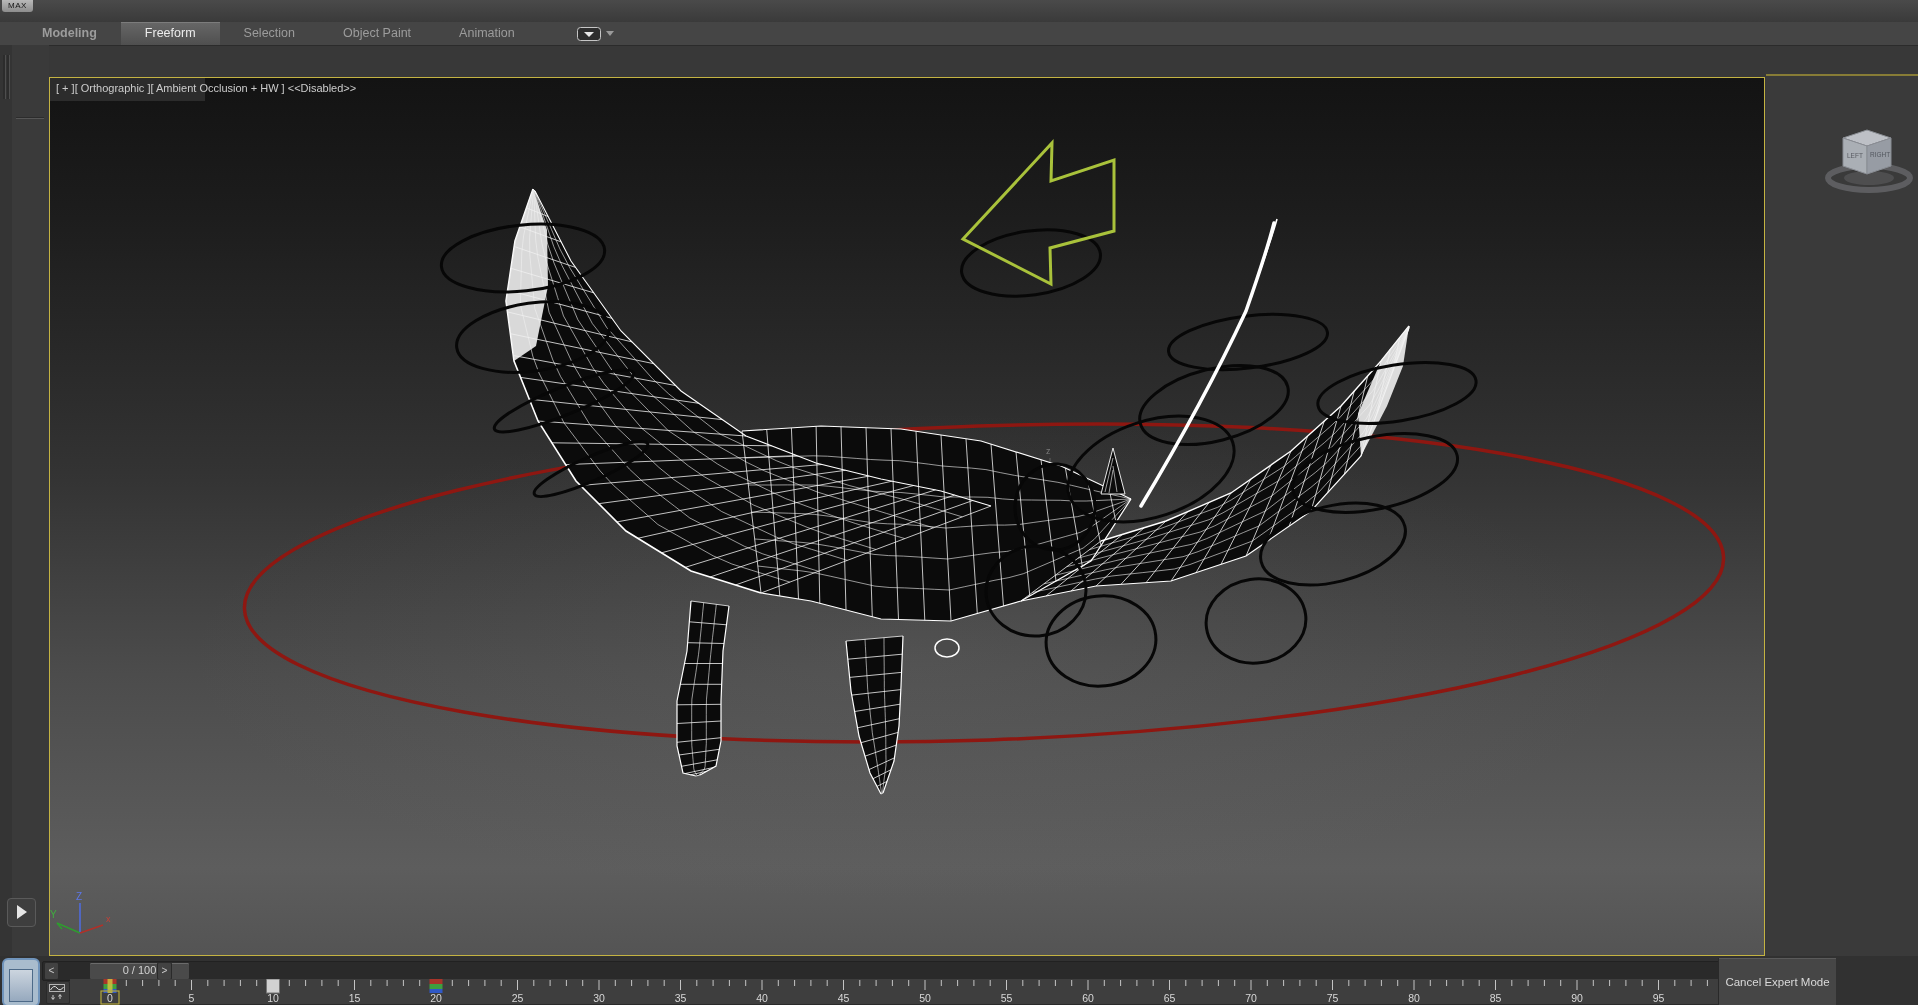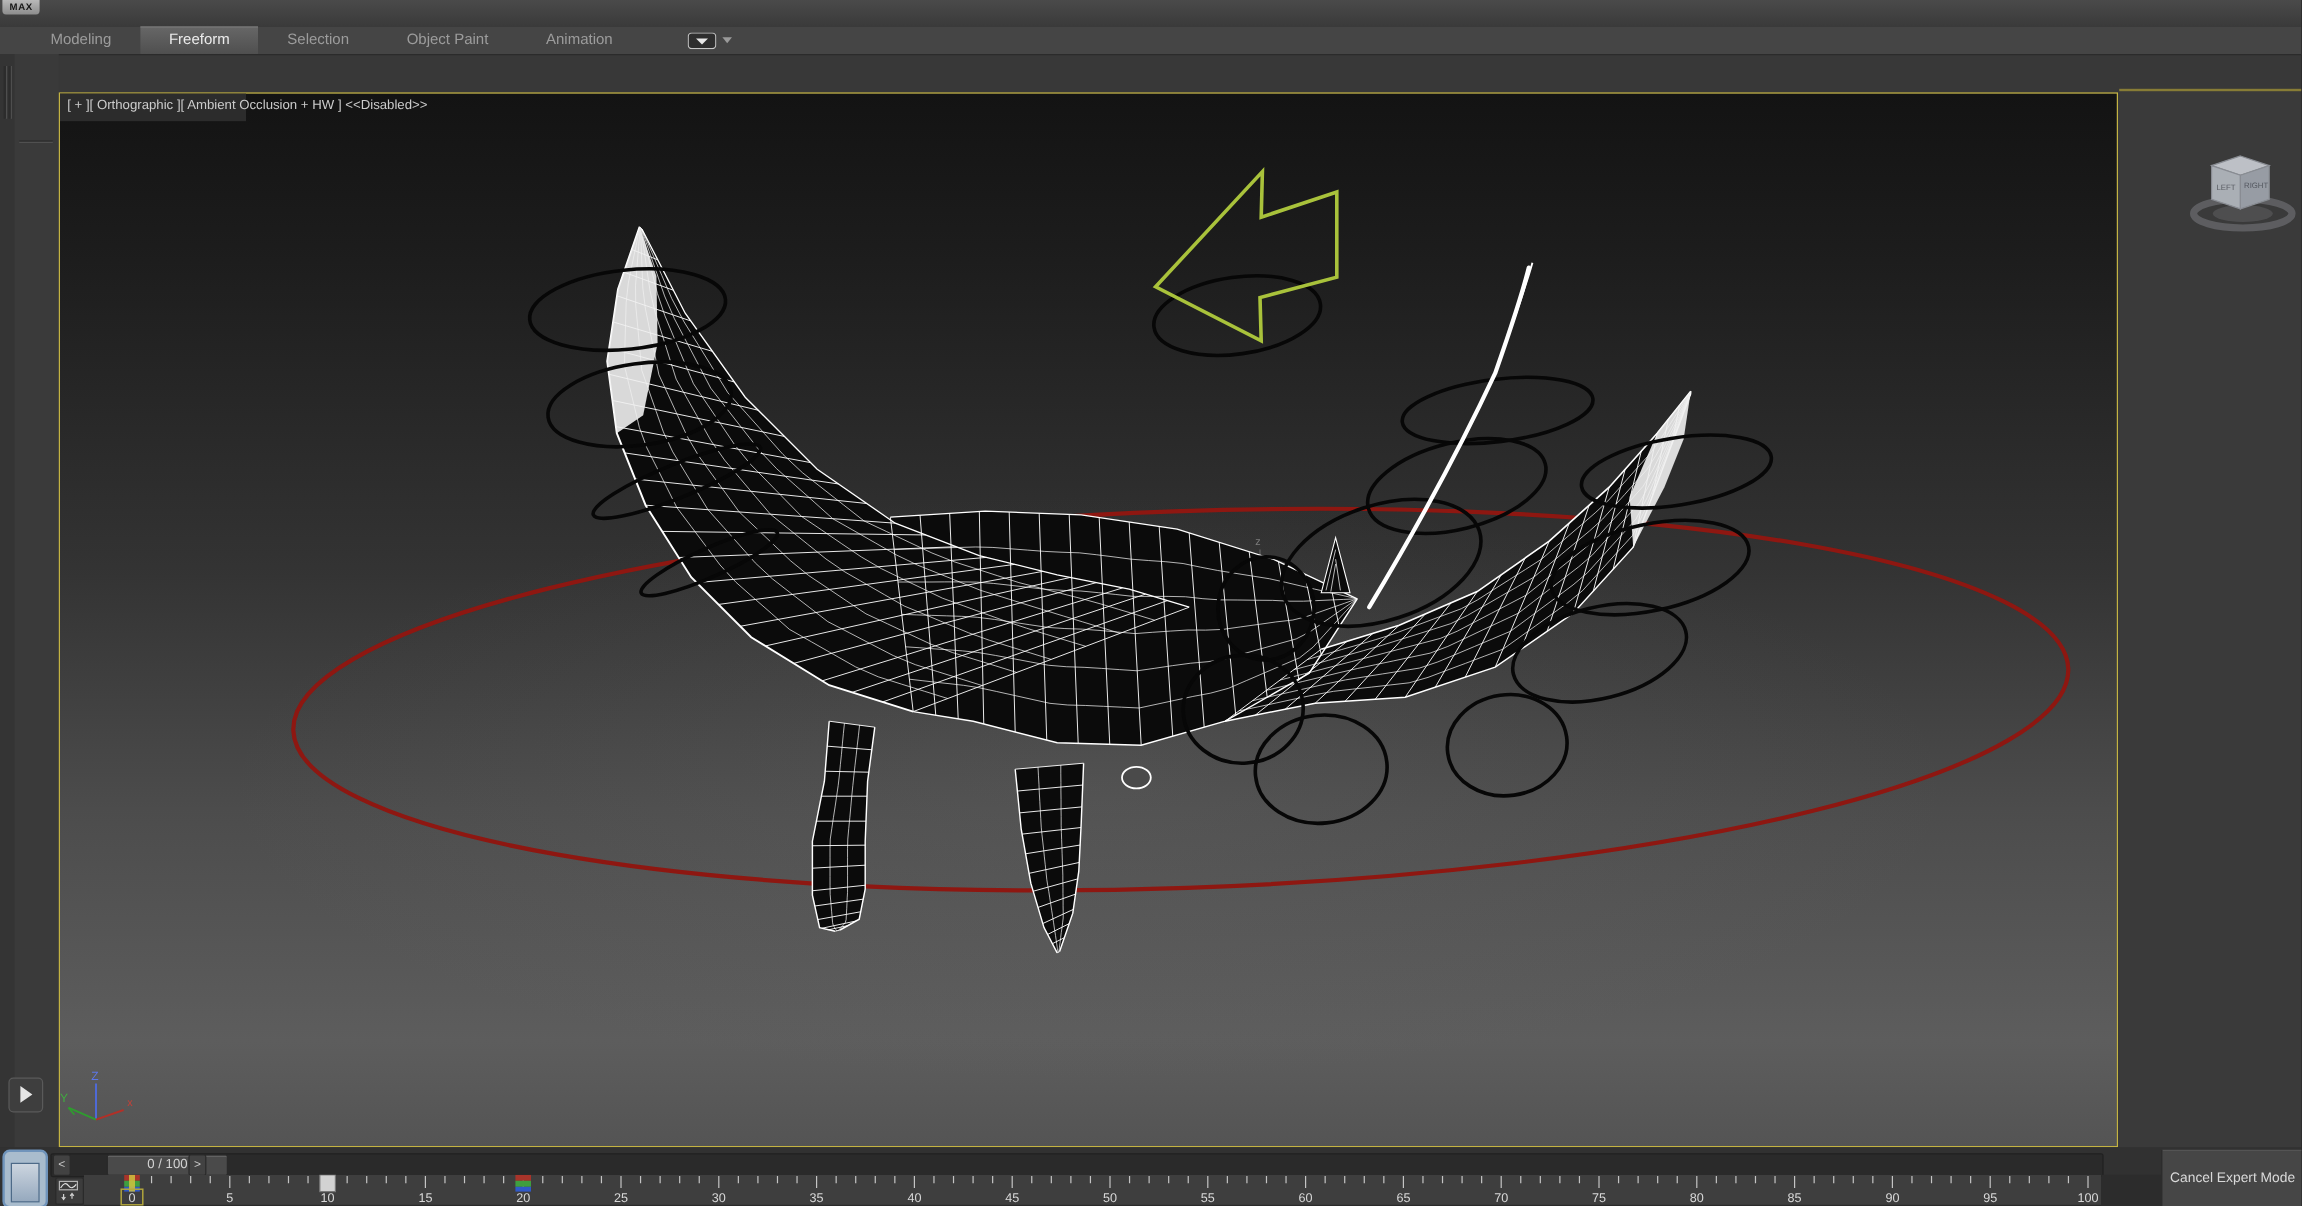--- a/index.html
+++ b/index.html
@@ -4,30 +4,30 @@
 <style>
   html,body{margin:0;padding:0;background:#222;}
   .app{position:relative;width:1918px;height:1005px;overflow:hidden;
        font-family:"Liberation Sans",sans-serif;background:#313131;color:#ddd;}
 
   
   .menubar{position:absolute;left:0;top:0;width:1918px;height:22px;
            background:linear-gradient(#4a4a4a,#3a3a3a);border-bottom:1px solid #272727;}
   .max-badge{position:absolute;left:2px;top:0;padding:1px 6px 2px;
              background:linear-gradient(#b9b9b9,#8d8d8d);color:#161616;font-size:8px;
-             font-weight:bold;border-radius:0 0 3px 3px;letter-spacing:.5px;}
+             font-weight:normal;border-radius:0 0 3px 3px;letter-spacing:.5px;}
   .menus{position:absolute;left:42px;top:0;height:22px;display:flex;}
   .mi{padding:0 14px;line-height:21px;font-size:12.5px;color:#e4e4e4;cursor:default;}
 
   
   .ribbonbar{position:absolute;left:0;top:22px;width:1918px;height:23px;background:#454545;
              border-bottom:1px solid #2a2a2a;display:flex;align-items:stretch;}
   .rtab{padding:0 24px;line-height:23px;font-size:12.5px;color:#9c9c9c;}
   .rtab.active{background:linear-gradient(#676767,#4f4f4f);color:#ececec;box-shadow:inset 0 1px 0 #7c7c7c;}
-  .rtab:first-child{margin-left:18px;}
+  .rtab:first-child{margin-left:18px;font-weight:bold;}
   .flyout{margin-left:38px;display:flex;align-items:center;gap:5px;}
   .caret{width:0;height:0;border-left:4px solid transparent;border-right:4px solid transparent;
          border-top:5px solid #9a9a9a;}
 
   
   .workspace{position:absolute;left:0;top:45px;width:1918px;height:911px;background:#383838;
              box-shadow:inset 0 1px 0 #2b2b2b;}
   .left-strip{position:absolute;left:0;top:0;width:49px;height:911px;background:#3a3a3a;}
   .left-strip .narrow{position:absolute;left:0;top:0;width:12px;height:911px;background:#343434;}
   .vgrip{position:absolute;top:10px;width:2px;height:44px;background:#2c2c2c;box-shadow:1px 0 0 #4e4e4e;}
@@ -62,21 +62,21 @@
                 border:1px solid #212121;border-radius:2px;}
   .sbtn{position:absolute;top:0;width:13px;height:16px;background:#424242;border:1px solid #2a2a2a;
         color:#c9c9c9;font-size:10px;text-align:center;line-height:15px;border-radius:2px;}
   .shandle{position:absolute;left:14px;top:0;width:99px;height:16px;background:#4a4a4a;
            border:1px solid #2a2a2a;box-shadow:inset 0 1px 0 #6b6b6b;border-radius:2px;
            color:#d2d2d2;font-size:11px;text-align:center;line-height:15px;margin-left:32px;}
   .curve-btn{position:absolute;left:46px;top:25px;width:22px;height:21px;background:#3c3c3c;
              border:1px solid #2a2a2a;border-radius:2px;}
   #ruler{position:absolute;left:70px;top:23px;}
   .gap-strip{position:absolute;left:1751px;top:23px;width:50px;height:26px;background:#2c2c2c;}
-  .cancel-panel{position:absolute;left:1801px;top:2px;width:117px;height:47px;background:#464646;
+  .cancel-panel{position:absolute;left:1718px;top:2px;width:117px;height:47px;background:#464646;
                 border-left:1px solid #292929;box-shadow:inset 0 1px 0 #5a5a5a;
                 display:flex;align-items:center;justify-content:center;
                 font-size:11.5px;color:#d9d9d9;white-space:nowrap;text-align:right;}
 </style>
 </head>
 <body>
 
 <div class="app">
 
   <div class="menubar">

